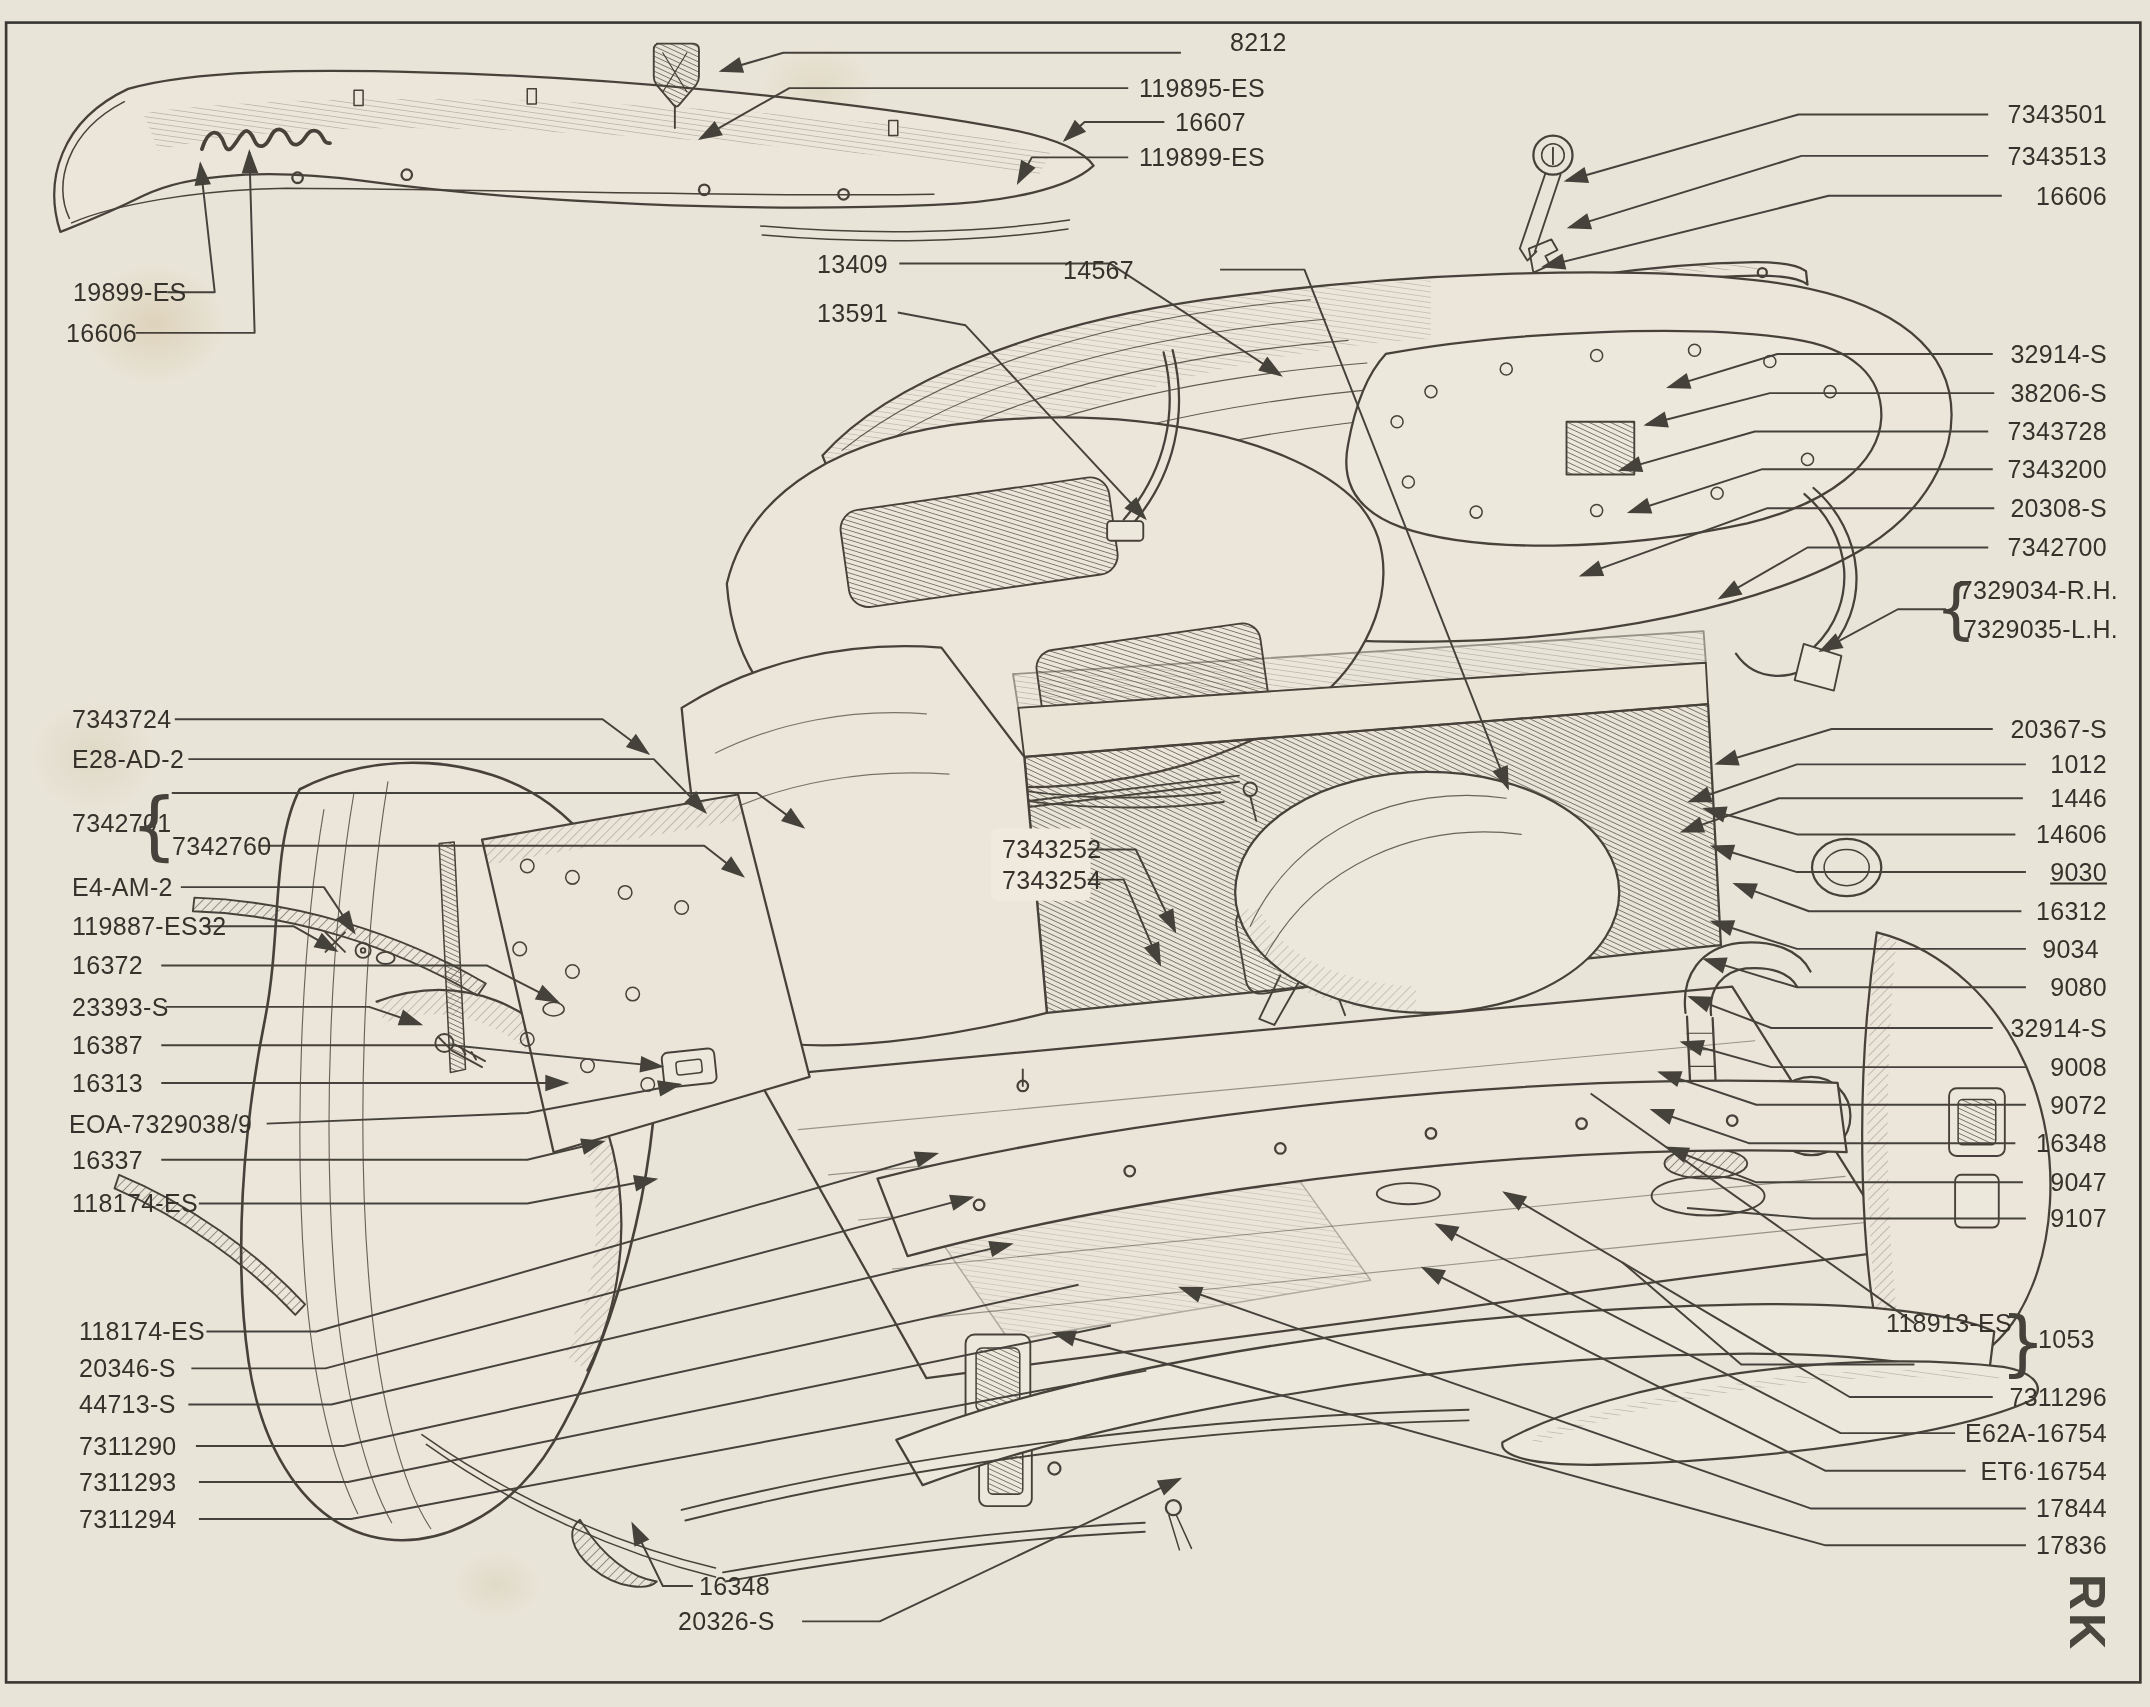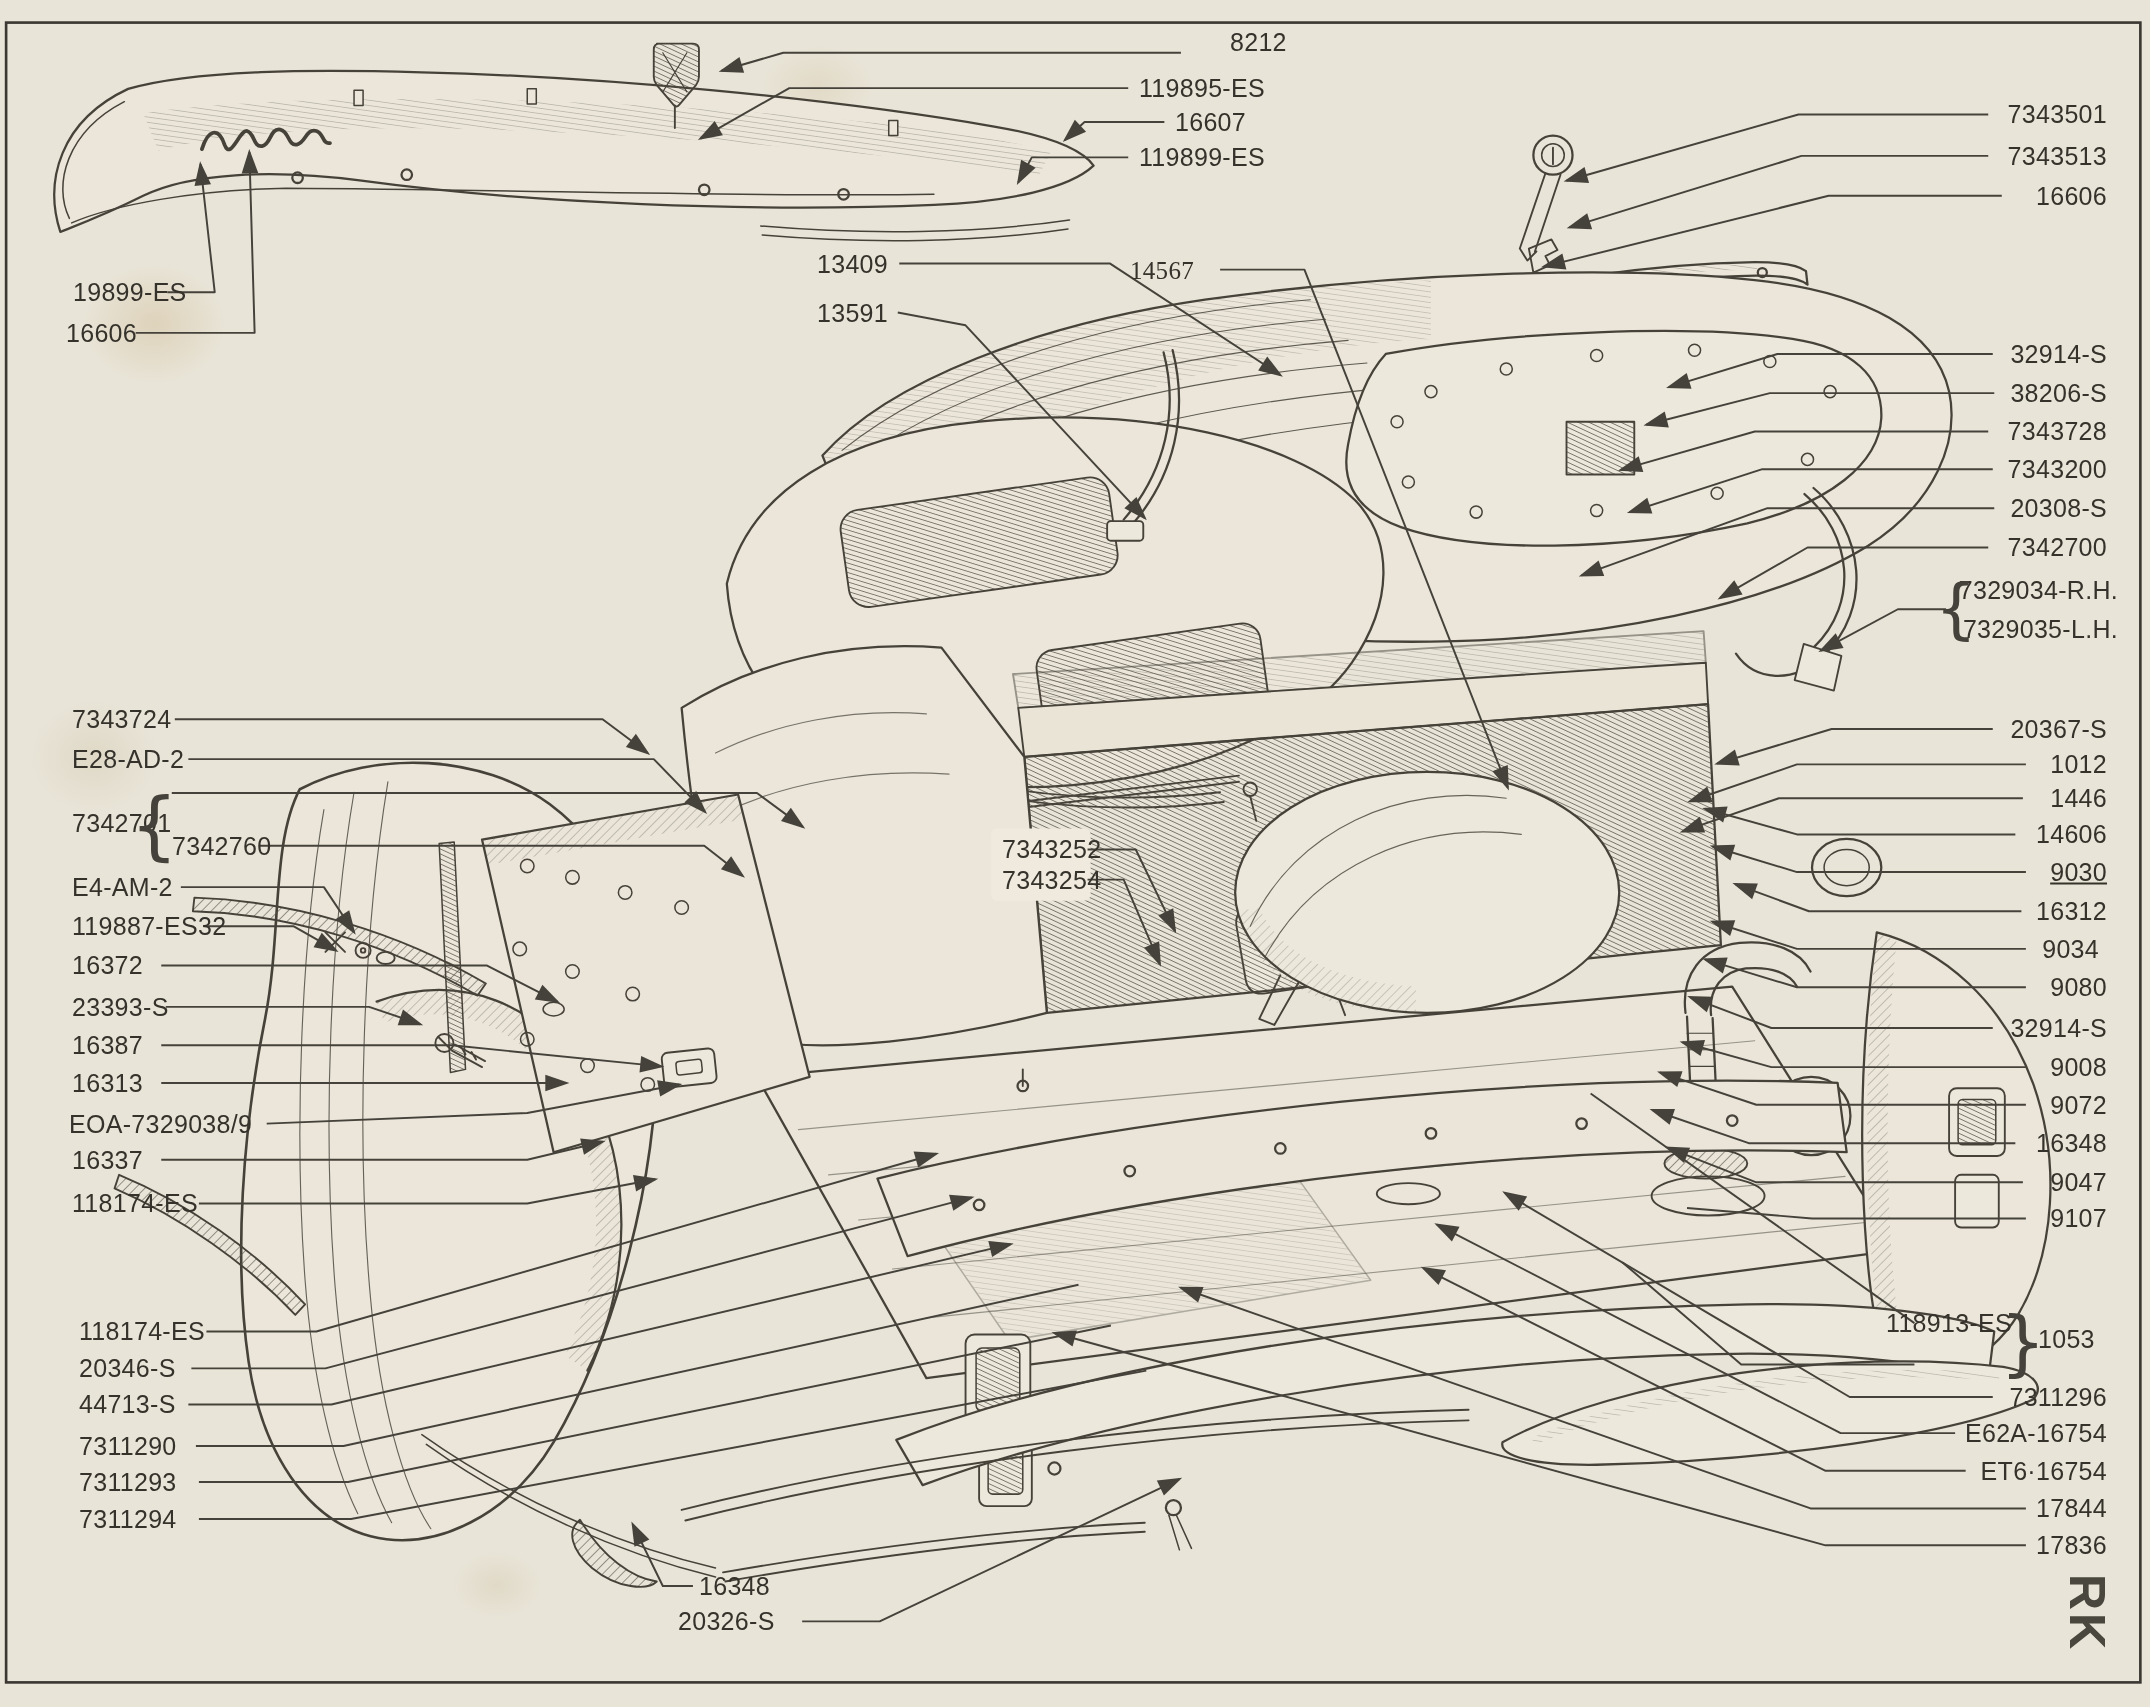--- a/index.html
+++ b/index.html
@@ -341,21 +341,21 @@
       <div class="lbl" style="top: 1404px; left: 79px;">44713-S</div>
       <div class="lbl" style="top: 1446px; left: 79px;">7311290</div>
       <div class="lbl" style="top: 1482px; left: 79px;">7311293</div>
       <div class="lbl" style="top: 1519px; left: 79px;">7311294</div>
       <div class="lbl" style="top: 42px; left: 1192px; margin-left: 38px;">8212</div>
       <div class="lbl" style="top: 88px; left: 1139px;">119895-ES</div>
       <div class="lbl" style="top: 122px; left: 1175px;">16607</div>
       <div class="lbl" style="top: 157px; left: 1139px;">119899-ES</div>
       <div class="lbl" style="top: 264px; left: 817px;">13409</div>
       <div class="lbl" style="top: 313px; left: 817px;">13591</div>
-      <div class="lbl" style="top: 270px; left: 1130px; font-family: Liberation Serif, serif;">14567</div>
+      <div class="lbl" style="top: 270px; left: 1063px;">14567</div>
       <div class="lbl r" style="top: 114px; right: 44px;">7343501</div>
       <div class="lbl r" style="top: 156px; right: 44px;">7343513</div>
       <div class="lbl r" style="top: 196px; right: 44px;">16606</div>
       <div class="lbl r" style="top: 354px; right: 44px;">32914-S</div>
       <div class="lbl r" style="top: 393px; right: 44px;">38206-S</div>
       <div class="lbl r" style="top: 431px; right: 44px;">7343728</div>
       <div class="lbl r" style="top: 469px; right: 44px;">7343200</div>
       <div class="lbl r" style="top: 508px; right: 44px;">20308-S</div>
       <div class="lbl r" style="top: 547px; right: 44px;">7342700</div>
       <div class="lbl r" style="top: 590px; right: 33px;">7329034-R.H.</div>

